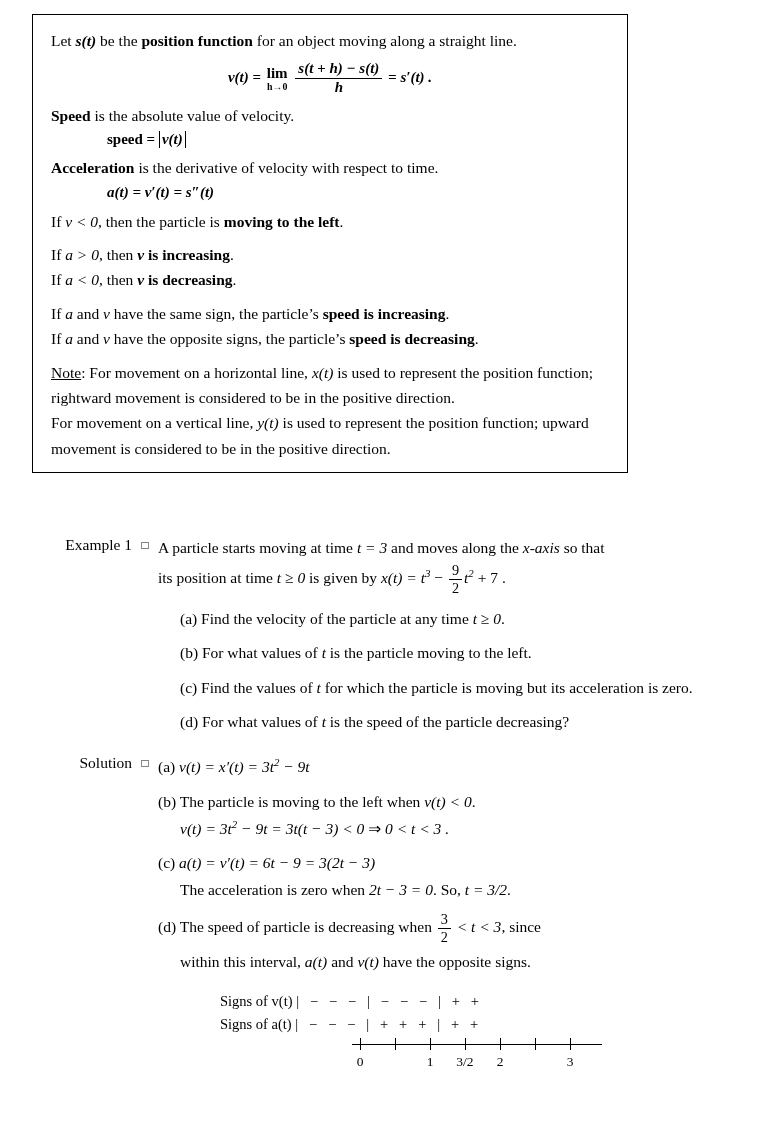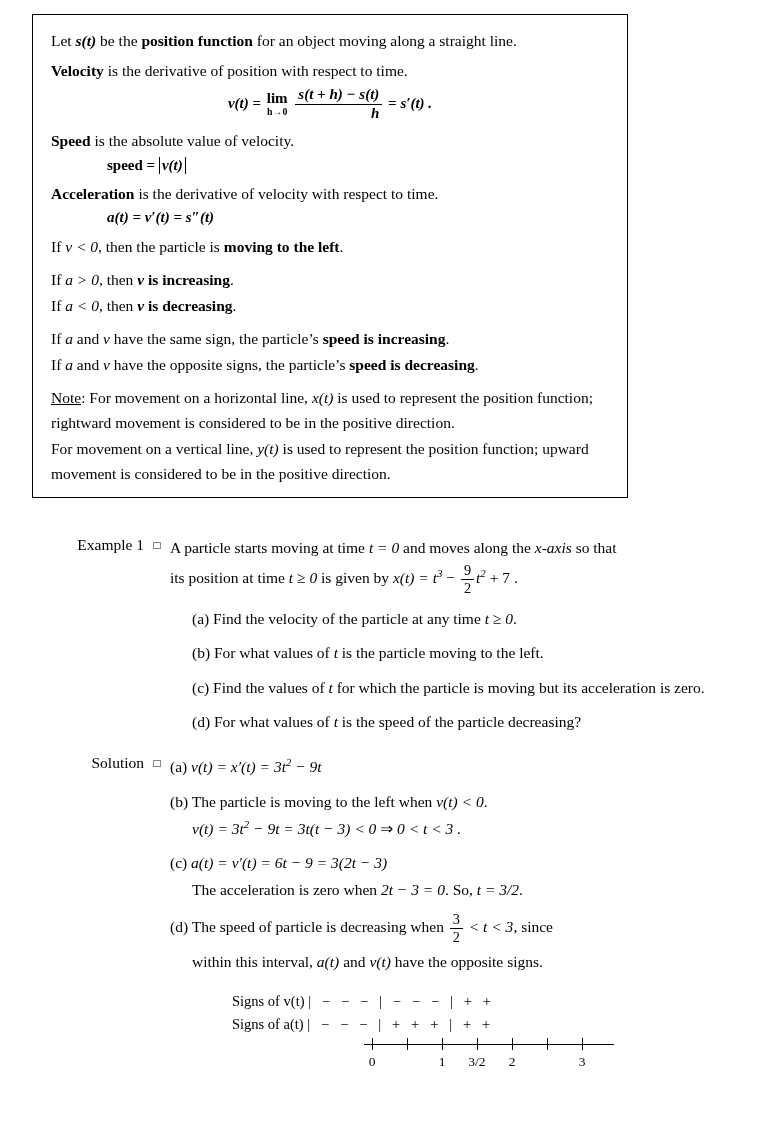--- a/index.html
+++ b/index.html
@@ -52,21 +52,21 @@
     margin: 2px 0 10px 56px;
   }
   .indent-eq2 {
     margin: 2px 0 11px 56px;
   }
 
   
   .frac {
     display: inline-block;
     vertical-align: middle;
-    text-align: right;
+    text-align: center;
     line-height: 1.05;
     margin: 0 2px;
   }
   .frac .num {
     display: block;
     border-bottom: 1.3px solid #000;
     padding: 0 3px 1px 3px;
   }
   .frac .den {
     display: block;
@@ -86,21 +86,21 @@
   .abs {
     border-left: 1.3px solid #000;
     border-right: 1.3px solid #000;
     padding: 0 2px;
     display: inline-block;
   }
 
   
   .example {
     position: absolute;
-    left: 44px;
+    left: 32px;
     top: 536px;
     width: 700px;
   }
   .row {
     display: flex;
     align-items: flex-start;
     margin-bottom: 10px;
   }
   .lbl {
     width: 100px;
@@ -171,24 +171,20 @@
   <div class="def-box">
 
     <p class="def-line">
       <span>Let</span>
       <span class="bi">s(t)</span>
       <span>be the</span>
       <span class="b">position function</span>
       <span>for an object moving along a straight line.</span>
     </p>
 
-    <p class="def-line tight">
-      <span class="b">Velocity</span>
-      <span>is the derivative of position with respect to time.</span>
-    </p>
 
     <div class="center-eq">
       
       <span class="bi">v(t)</span><span class="b"> = </span>
       <span class="lim">
         <span class="lm">lim</span>
         <span class="sub">h→0</span>
       </span>
       <span class="frac">
         <span class="num bi">s(t + h) − s(t)</span>
@@ -265,21 +261,21 @@
   </div>
 
   <div class="example">
 
     <div class="row">
       <div class="lbl">Example 1</div>
       <div class="sqr">□</div>
       <div class="body-col">
         <p class="item" style="margin-bottom:4px">
           <span>A particle starts moving at time</span>
-          <span class="i">t = 0</span>
+          <span class="i">t = 3</span>
           <span>and moves along the</span>
           <span class="i">x-axis</span>
           <span>so that</span>
         </p>
         <p class="item">
           <span>its position at time</span>
           <span class="i">t ≥ 0</span>
           <span>is given by</span>
           <span class="i">x(t) = t</span><sup class="ex i">3</sup>
           <span>−</span>

